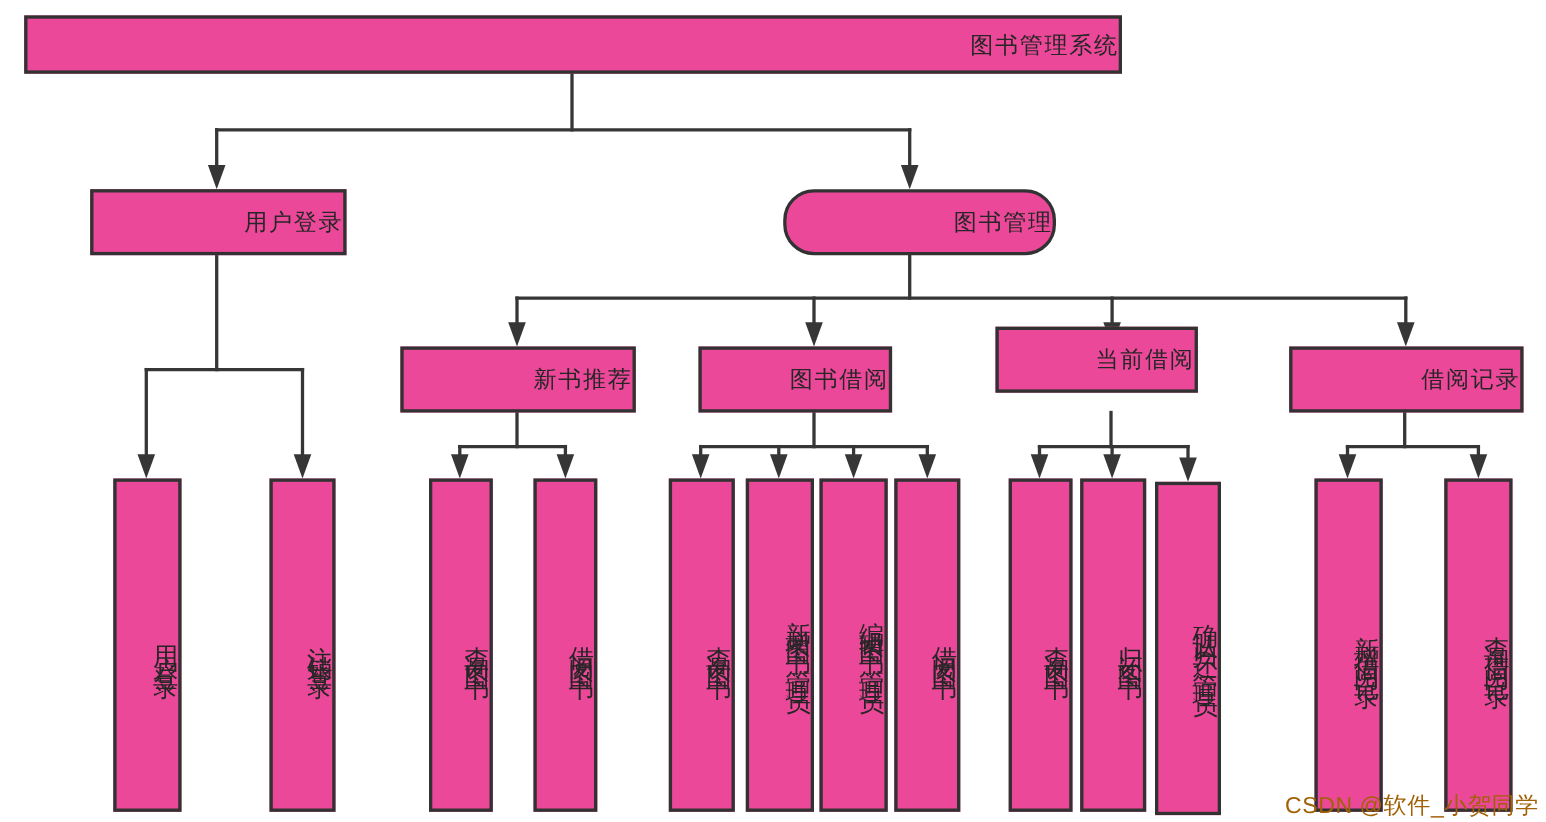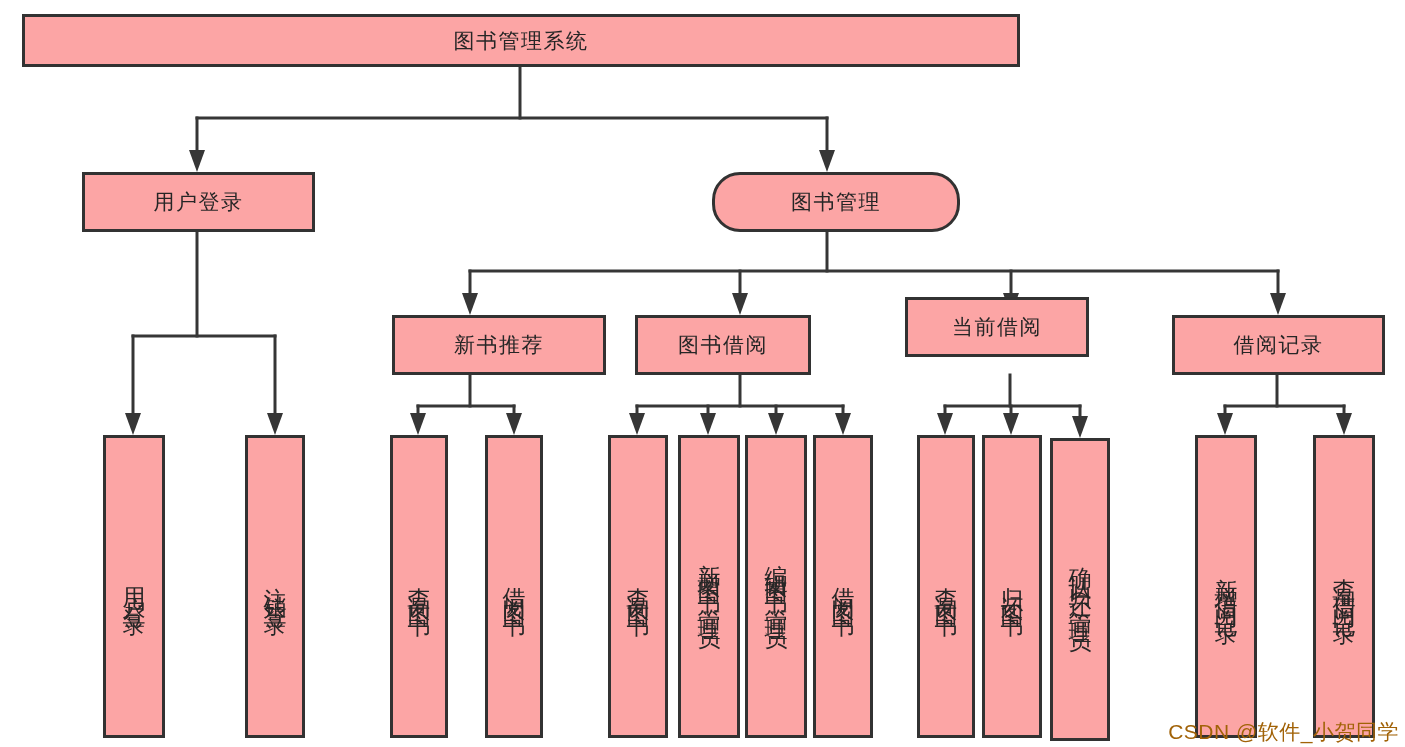--- a/index.html
+++ b/index.html
@@ -20,24 +20,24 @@
     left: 0;
     top: 0;
     width: 1405px;
     height: 747px;
     pointer-events: none;
   }
   .node {
     position: absolute;
     box-sizing: border-box;
     border: 3px solid #323232;
-    background: #fca5a5;
+    background: #ec4899;
     display: flex;
     align-items: center;
-    justify-content: center;
+    justify-content: flex-end;
     color: #262626;
   }
   .hnode span {
     font-size: 21px;
     letter-spacing: 1.5px;
     white-space: nowrap;
   }
   .vnode span {
     writing-mode: vertical-rl;
     text-orientation: mixed;
@@ -143,21 +143,21 @@
     <span>图书管理系统</span>
   </div>
 
   <div class="node hnode" style="left:82px; top:172px; width:233px; height:60px;">
     <span>用户登录</span>
   </div>
   <div class="node hnode" style="left:712px; top:172px; width:248px; height:60px;border-radius:28px;">
     <span>图书管理</span>
   </div>
 
-  <div class="node hnode" style="left:364px; top:315px; width:214px; height:60px;margin-left:28px;">
+  <div class="node hnode" style="left:364px; top:315px; width:214px; height:60px;">
     <span>新书推荐</span>
   </div>
   <div class="node hnode" style="left:635px; top:315px; width:176px; height:60px;">
     <span>图书借阅</span>
   </div>
   <div class="node hnode" style="left:905px; top:297px; width:184px; height:60px;">
     <span>当前借阅</span>
   </div>
   <div class="node hnode" style="left:1172px; top:315px; width:213px; height:60px;">
     <span>借阅记录</span>

